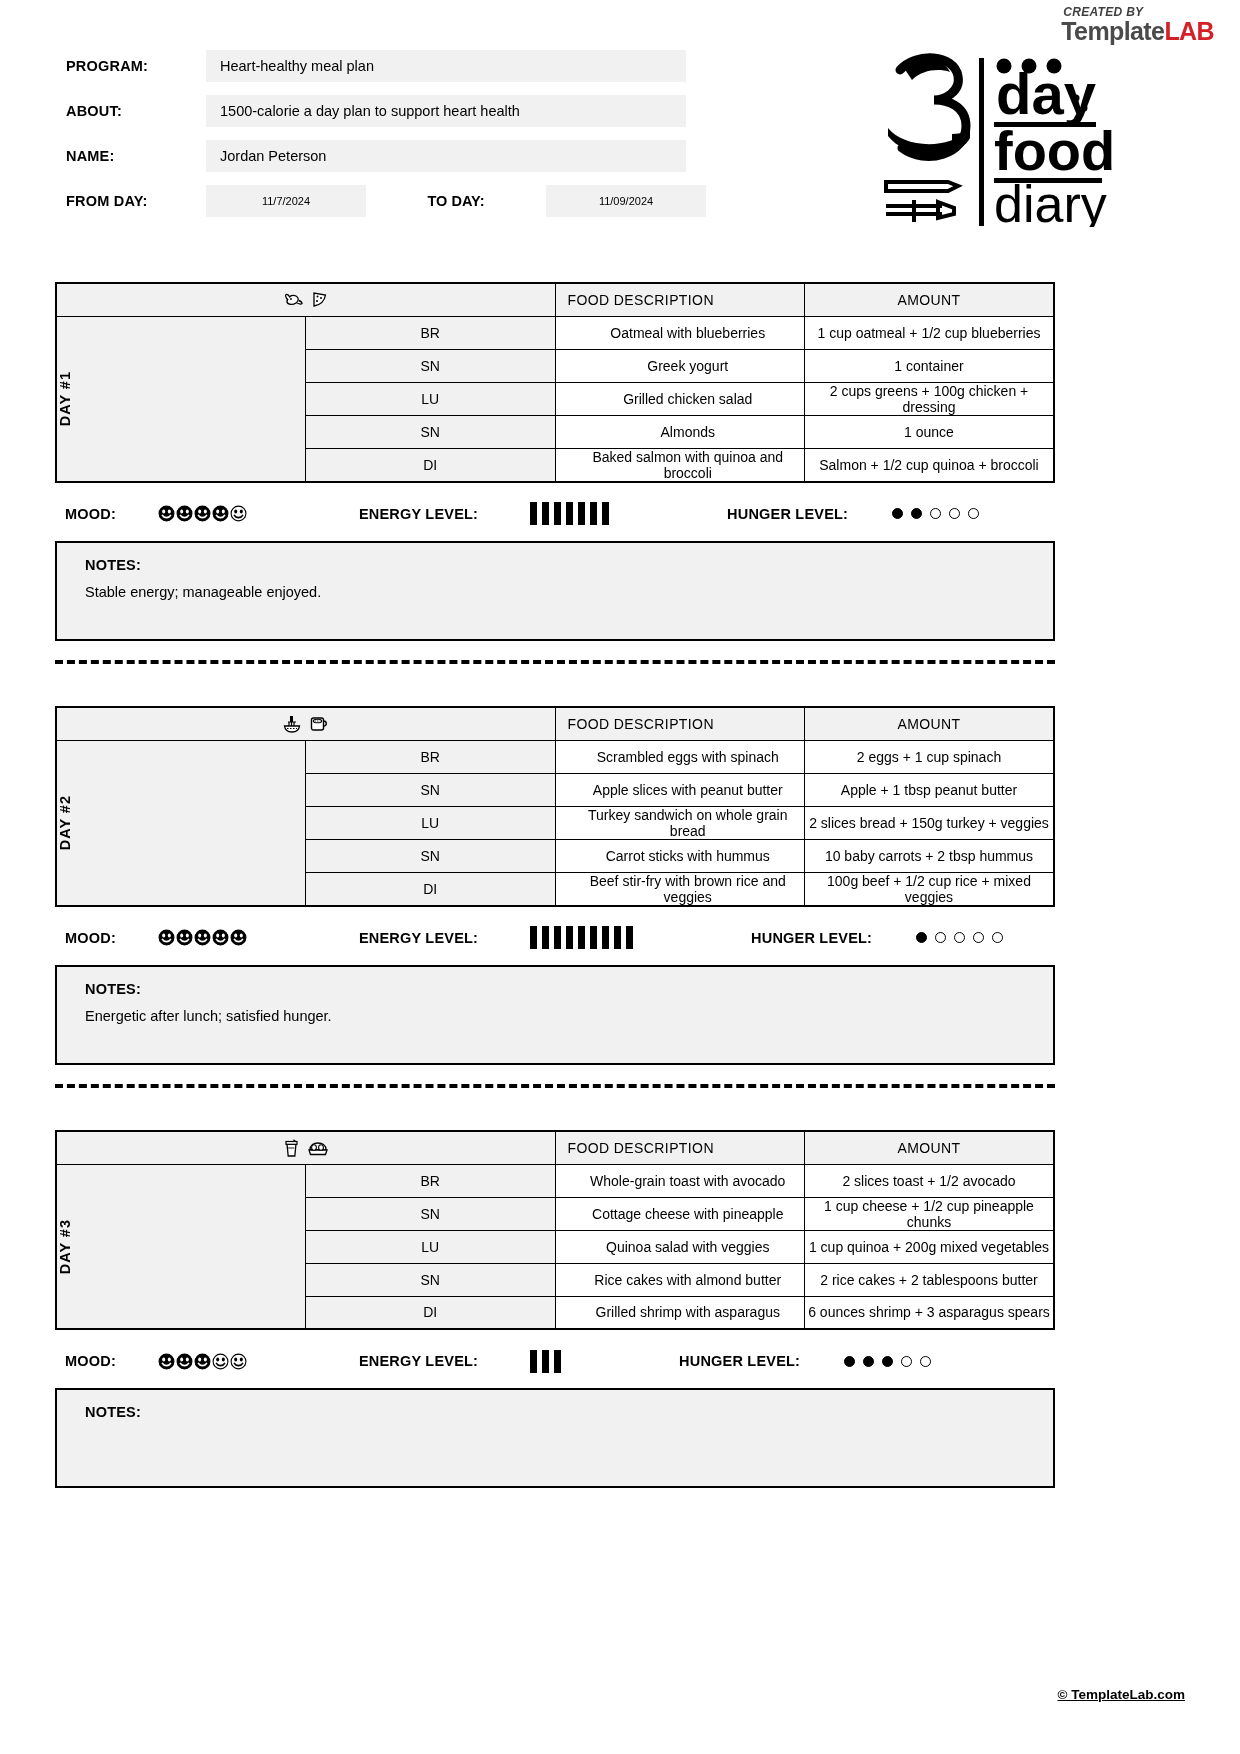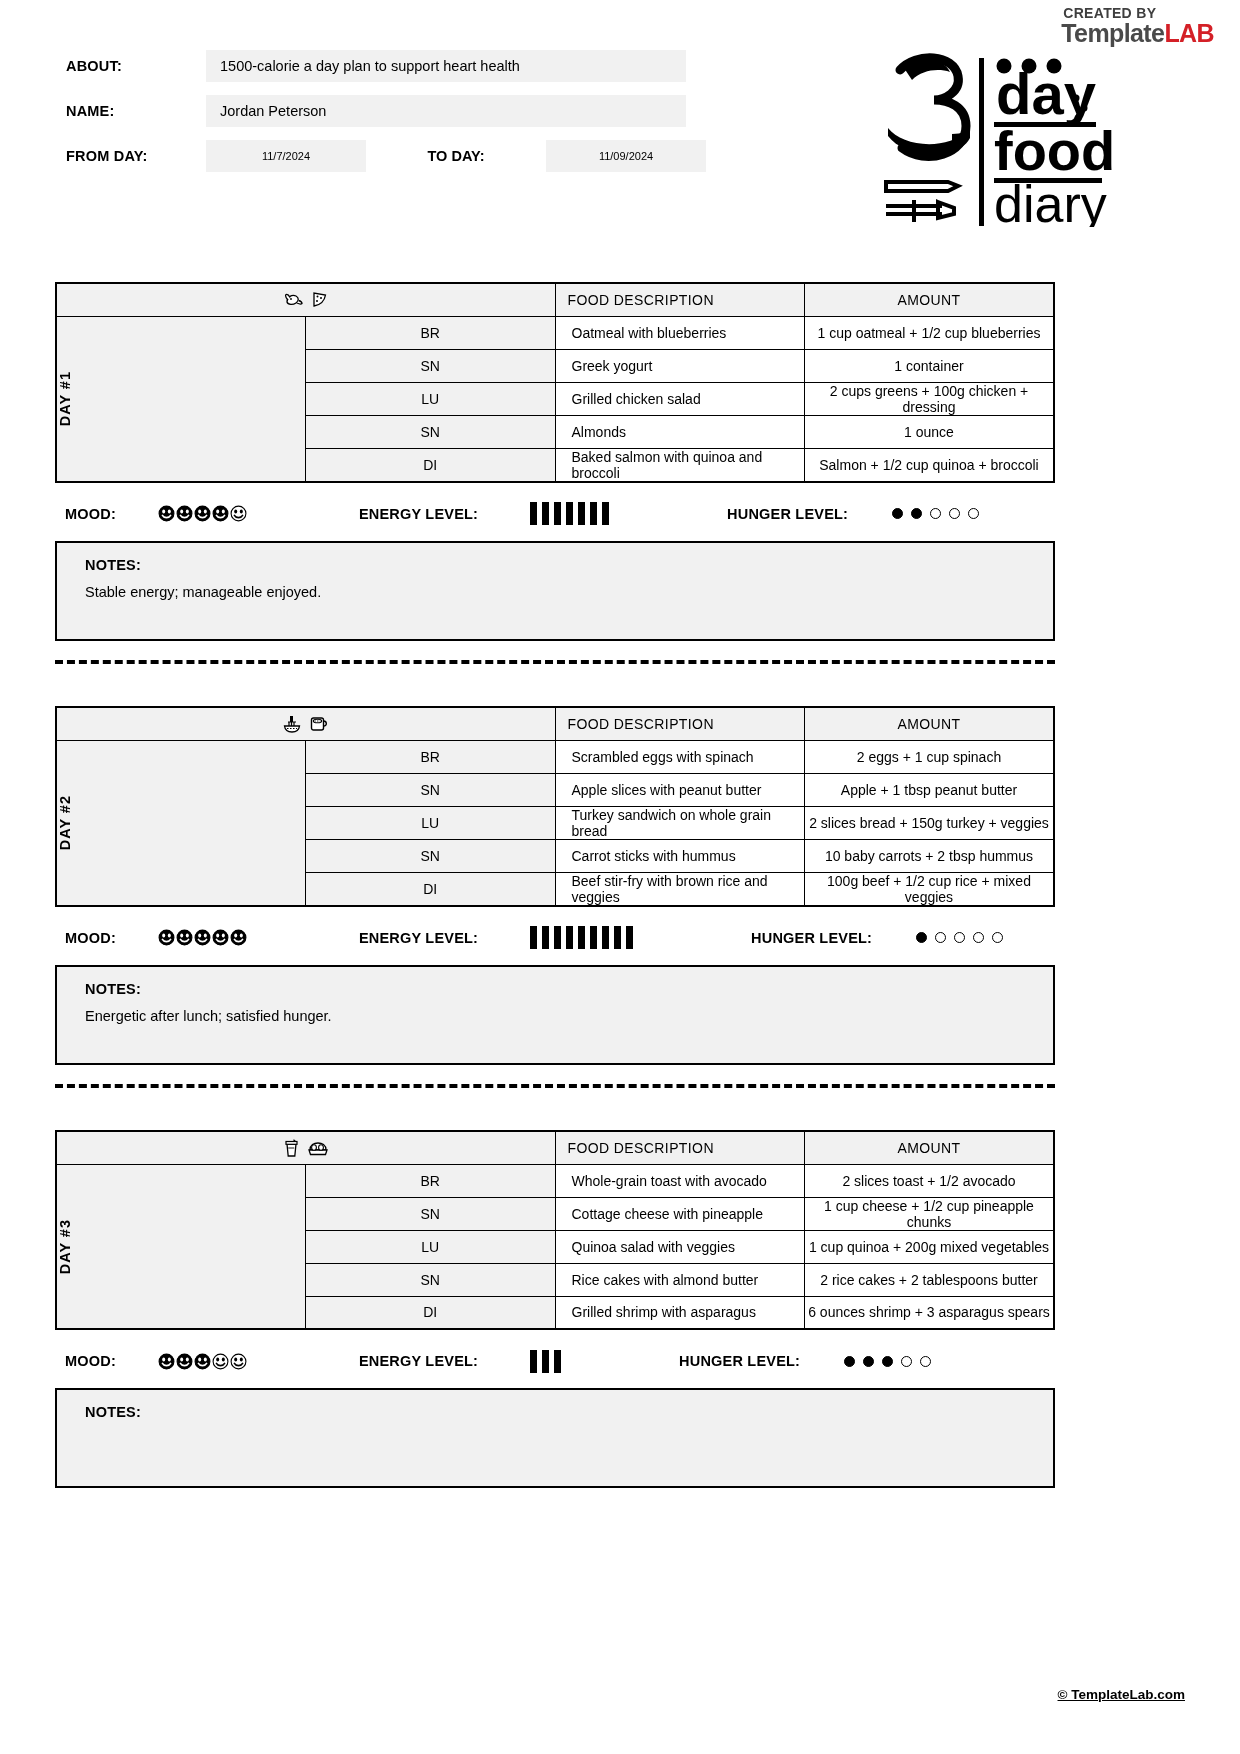--- a/index.html
+++ b/index.html
@@ -20,27 +20,28 @@
 
   
   .brand {
     position: absolute;
     top: 6px;
     right: 26px;
     text-align: right;
     line-height: 1;
   }
   .brand-created {
-    font-size: 14px;
+    font-size: 12px;
     font-weight: bold;
     color: #3f3f3f;
     letter-spacing: .3px;
     text-align: left;
     margin-left: 2px;
     margin-bottom: 1px;
+    font-style: italic;
   }
   .brand-word {
     font-size: 25px;
     font-weight: bold;
     letter-spacing: -0.6px;
   }
   .brand-template { color: #4a4a4a; }
   .brand-lab { color: #d42027; }
 
   
@@ -111,21 +112,21 @@
     border: 2px solid #000;
   }
   table.diary td, table.diary th {
     border: 1px solid #000;
     font-size: 14px;
     font-weight: normal;
     height: 33px;
   }
   .col-day   { width: 38px; background: #f1f1f1; }
   .col-meal  { width: 48px; background: #f1f1f1; text-align: center; font-size: 14px; }
-  .col-desc  { width: 484px; padding-left: 16px; text-align: left; }
+  .col-desc  { width: 484px; padding-left: 16px; text-align: center; }
   .col-amt   { width: 430px; text-align: center; }
 
   thead th {
     background: #f1f1f1;
     font-weight: bold;
     letter-spacing: .4px;
     height: 34px;
     border-bottom: 2px solid #000;
   }
   thead th.hdr-icons { text-align: center; }
@@ -231,20 +232,24 @@
       <rect x="112" y="80" width="102" height="5" fill="#000"></rect>
 
       <text x="112" y="128" font-family="'Liberation Sans', sans-serif" font-size="56" font-weight="bold" fill="#000">food</text>
       <rect x="112" y="136" width="108" height="5" fill="#000"></rect>
 
       <text x="112" y="180" font-family="'Liberation Sans', sans-serif" font-size="52" fill="#000">diary</text>
     </svg>
   </div>
 
   <div class="header-form">
+    <div class="form-row">
+      <div class="form-label">PROGRAM:</div>
+      <div class="form-value">Heart-healthy meal plan</div>
+    </div>
     <div class="form-row">
       <div class="form-label">ABOUT:</div>
       <div class="form-value">1500-calorie a day plan to support heart health</div>
     </div>
     <div class="form-row">
       <div class="form-label">NAME:</div>
       <div class="form-value">Jordan Peterson</div>
     </div>
     <div class="form-row dates">
       <div class="form-label">FROM DAY:</div>

